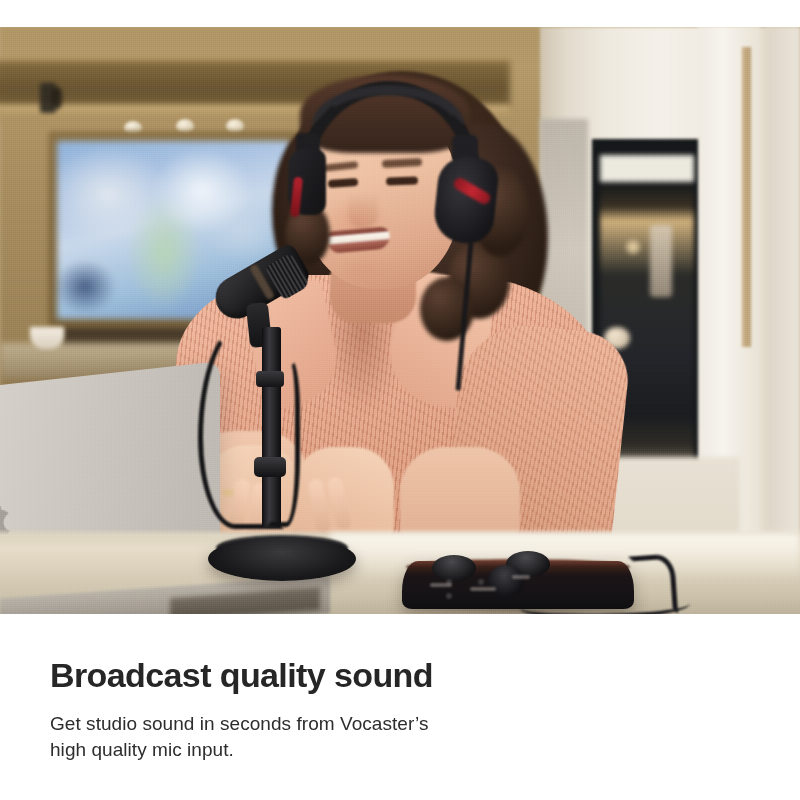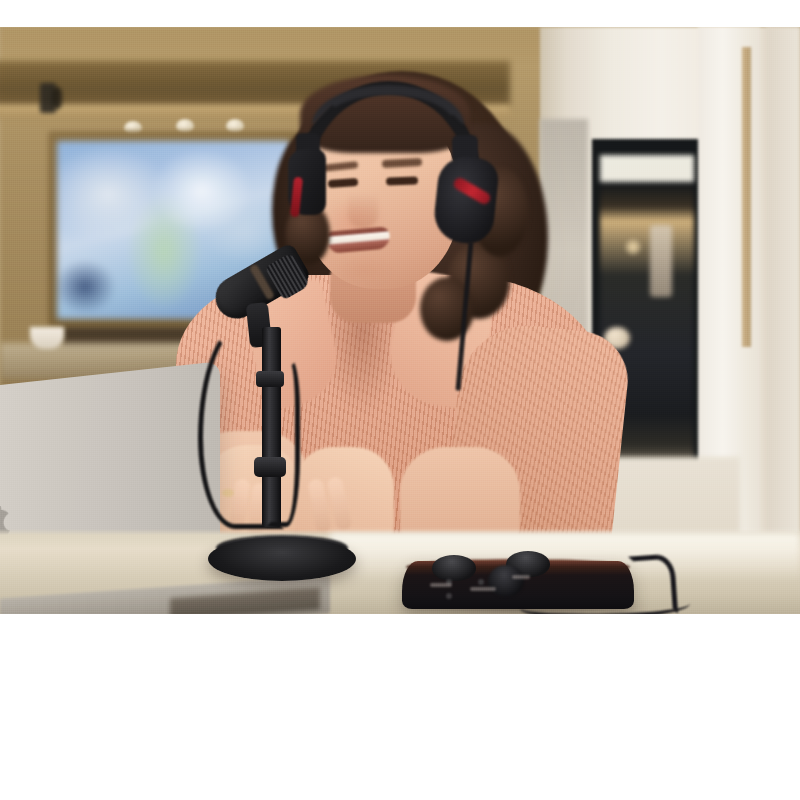--- a/index.html
+++ b/index.html
@@ -743,14 +743,21 @@
       <div class="iface-label" style="left:430px;top:556px;width:22px;"></div>
       <div class="iface-label" style="left:470px;top:560px;width:26px;"></div>
       <div class="iface-label" style="left:512px;top:548px;width:18px;"></div>
       <div class="iface-cable"></div>
       <div class="iface-cable2"></div>
 
       <div class="grain"></div>
     </div>
   </div>
 
+  <div class="caption">
+    <h2 class="headline">Broadcast quality sound</h2>
+    <p class="subcopy">
+      <span>Get studio sound in seconds from Vocaster’s</span>
+      <span>high quality mic input.</span>
+    </p>
+  </div>
 
 </div>
 
 </body></html>

